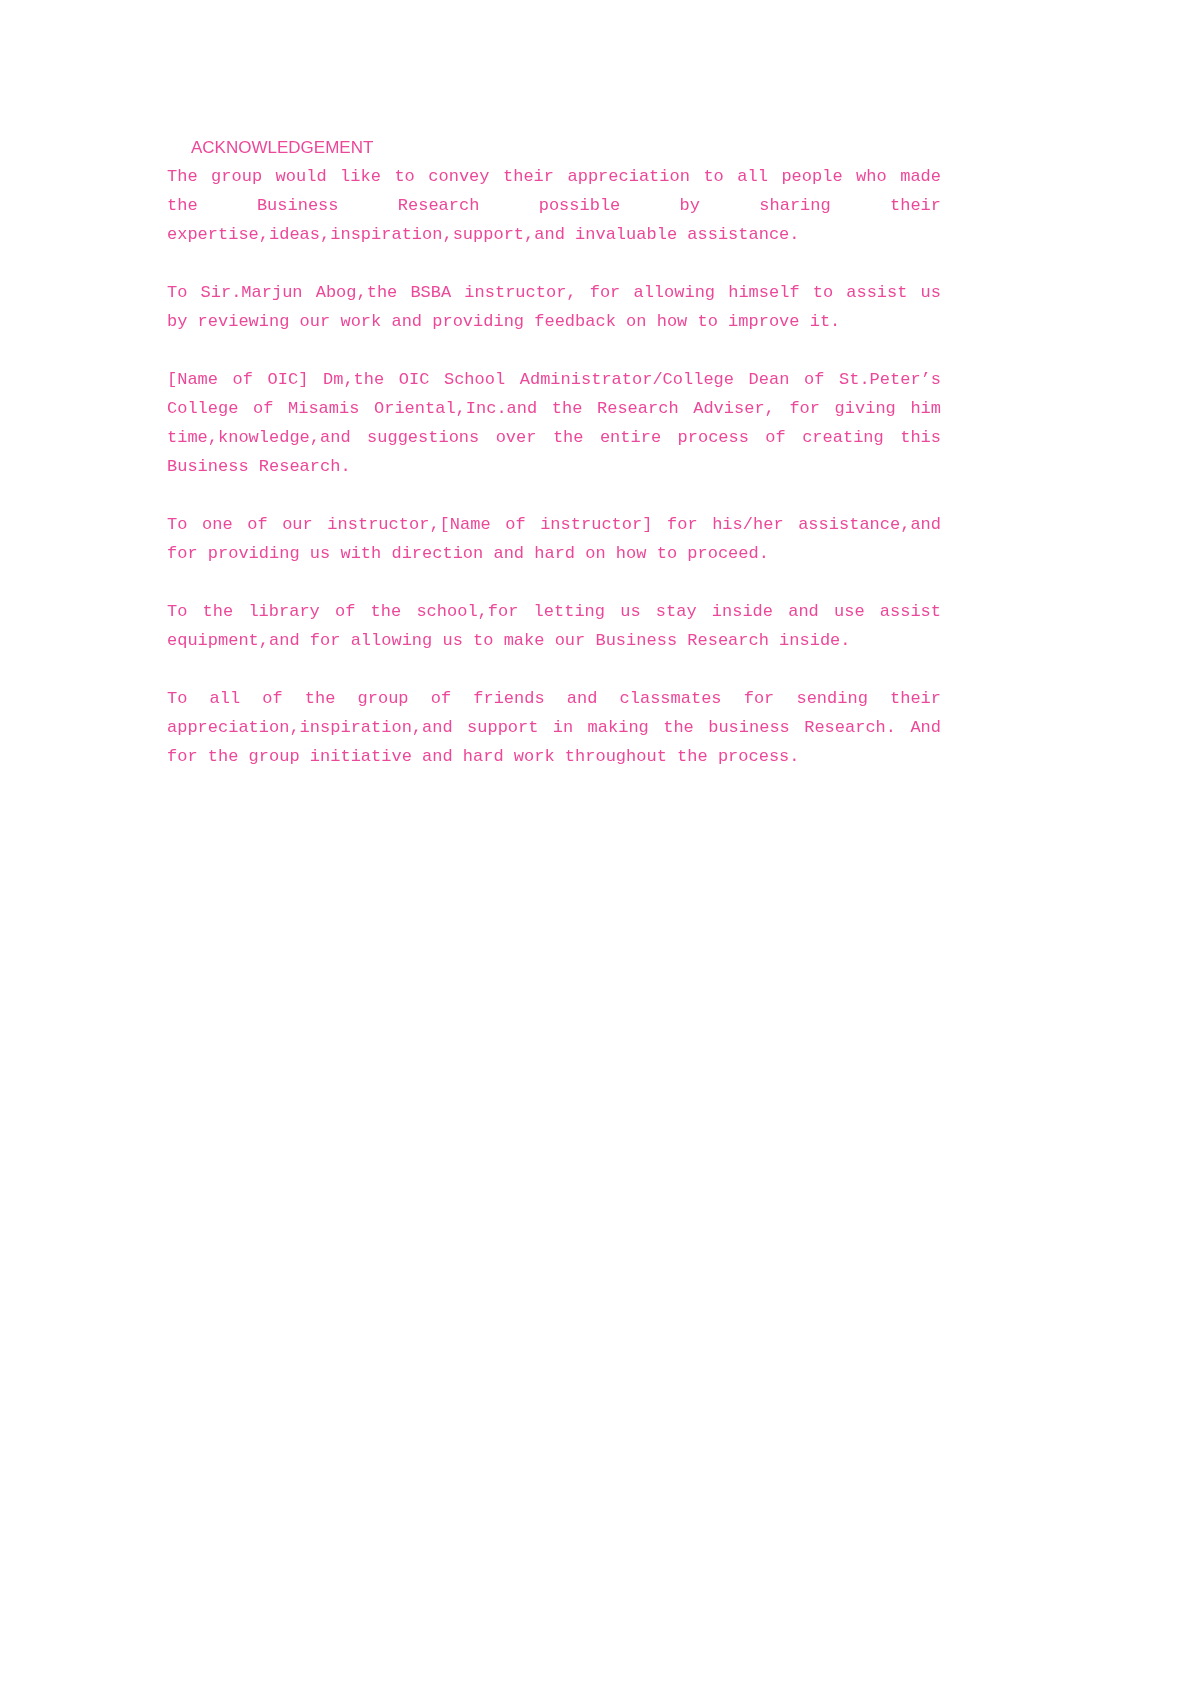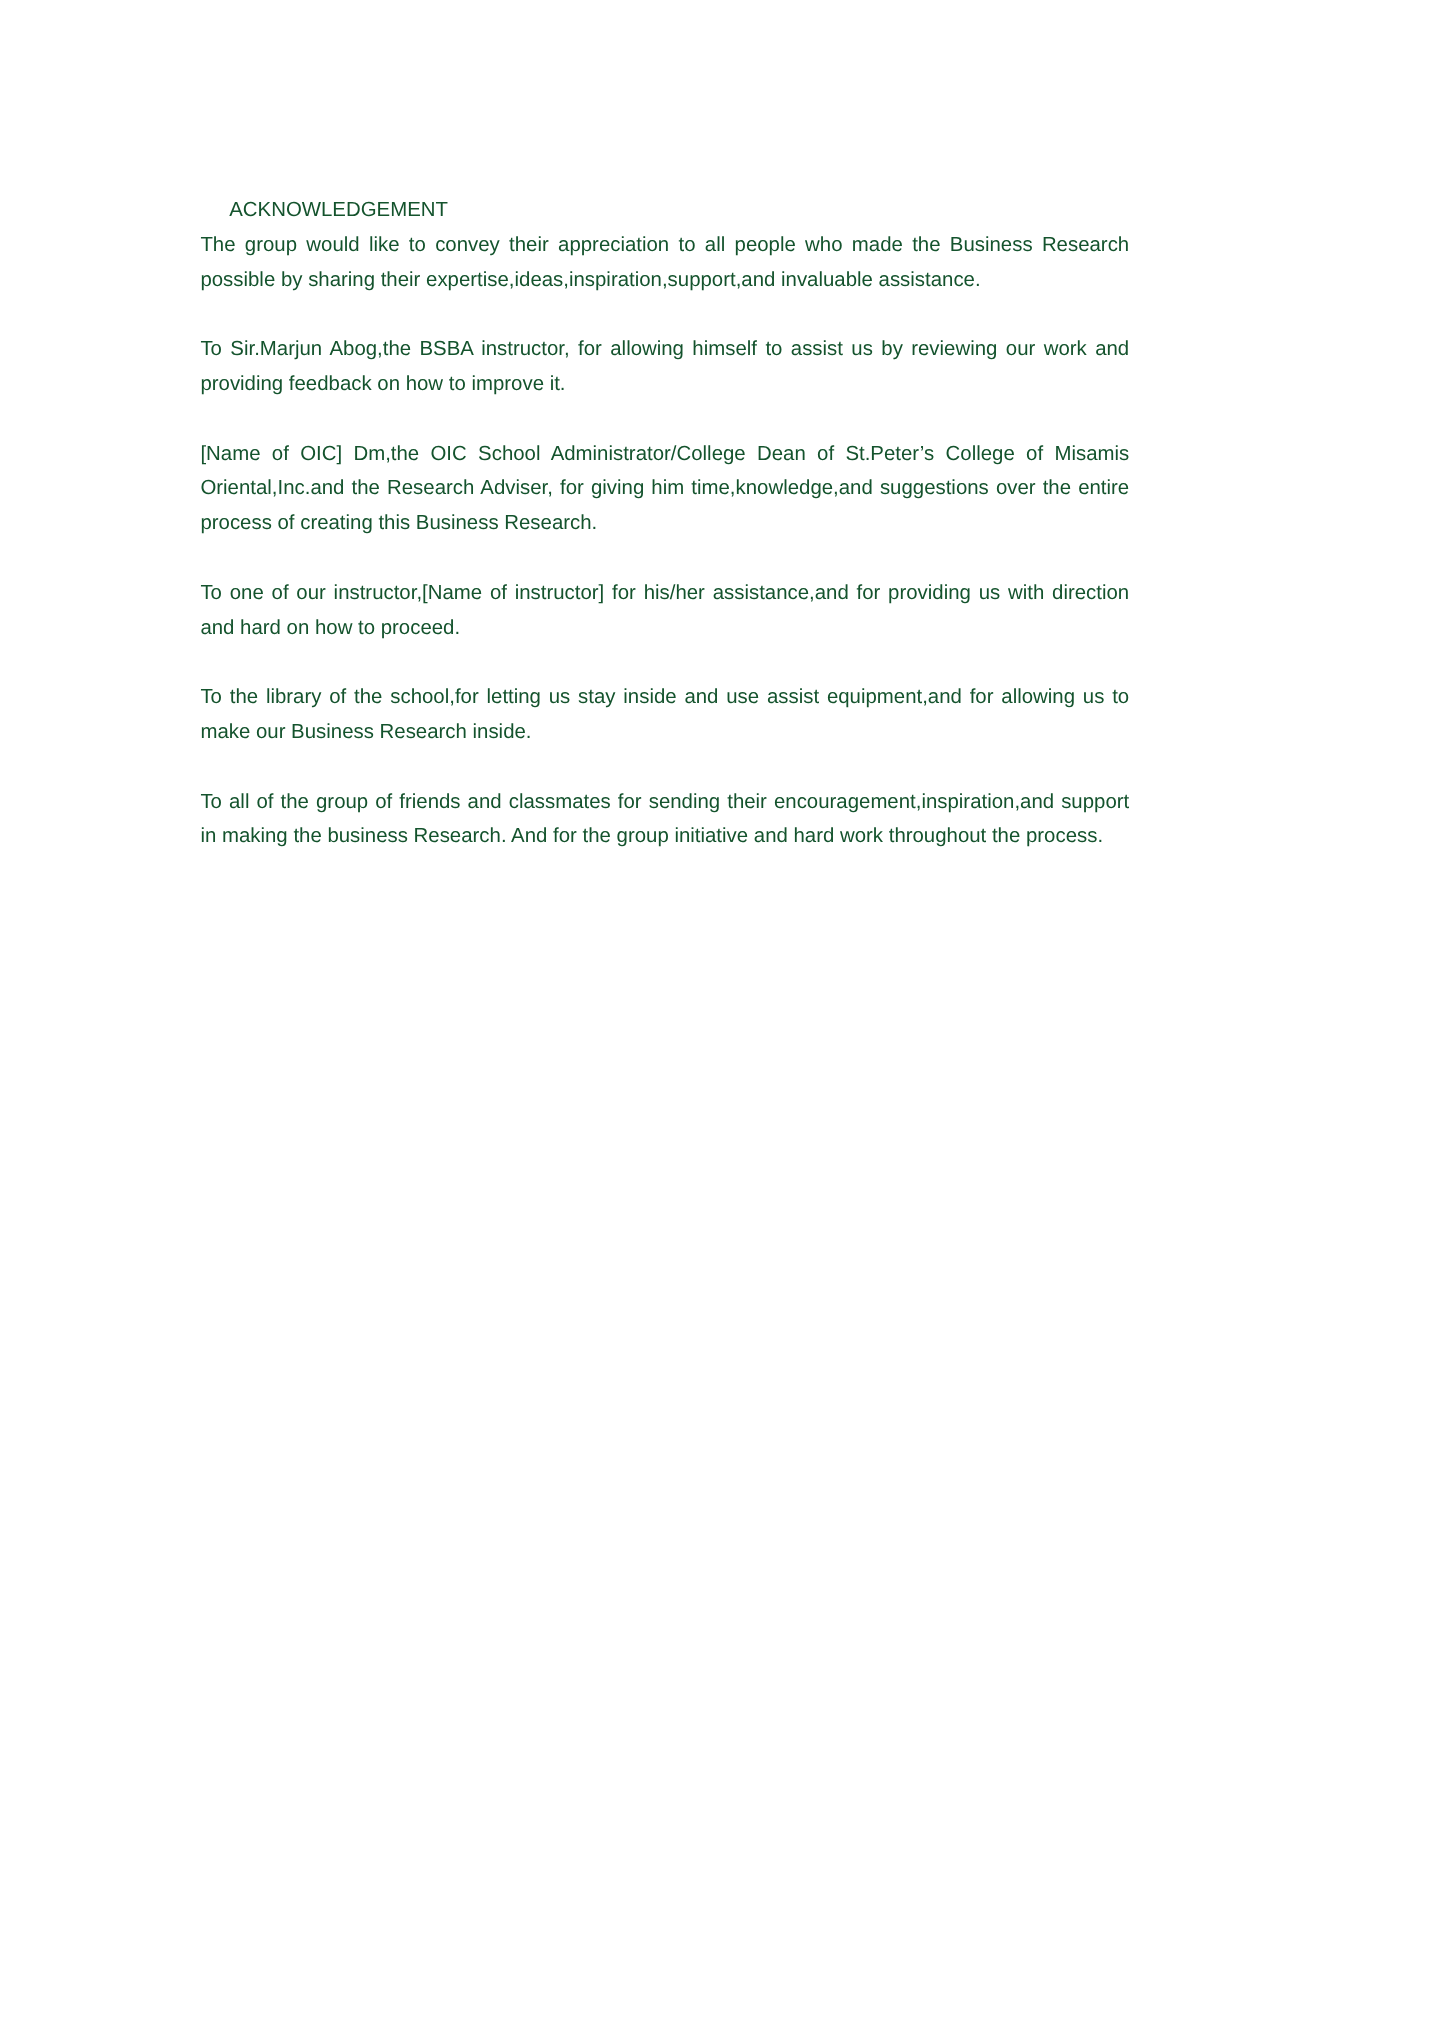--- a/index.html
+++ b/index.html
@@ -1,29 +1,29 @@
 <!DOCTYPE html>
 <html><head>
 <meta charset="utf-8">
 <style>
   html, body { margin: 0; padding: 0; background: #ffffff; }
   body { width: 1200px; height: 1696px; position: relative; overflow: hidden; }
   .page {
-    position: absolute; left: 167px; top: 160px; width: 774px;
+    position: absolute; left: 167px; top: 133px; width: 774px;
     font-family: "Liberation Sans", sans-serif;
-    font-size: 17px; line-height: 29px; color: #14532d;
+    font-size: 17px; line-height: 29px; color: #ec4899;
   }
   .title { padding-left: 24px; margin: 0; font-weight: normal; font-size: 17px; line-height: 29px; }
-  .para { margin: 0 0 29px 0; text-align: justify; }
+  .para { margin: 0 0 29px 0; text-align: justify; font-family: Liberation Mono, monospace; }
   .para.first { margin-bottom: 29px; }
 </style>
 </head>
 <body>
 
 <div class="page">
   <h1 class="title">ACKNOWLEDGEMENT</h1>
   <p class="para first">The group would like to convey their appreciation to all people who made the Business Research possible by sharing their expertise,ideas,inspiration,support,and invaluable assistance.</p>
   <p class="para">To Sir.Marjun Abog,the BSBA instructor, for allowing himself to assist us by reviewing our work and providing feedback on how to improve it.</p>
   <p class="para">[Name of OIC] Dm,the OIC School Administrator/College Dean of St.Peter’s College of Misamis Oriental,Inc.and the Research Adviser, for giving him time,knowledge,and suggestions over the entire process of creating this Business Research.</p>
   <p class="para">To one of our instructor,[Name of instructor] for his/her assistance,and for providing us with direction and hard on how to proceed.</p>
   <p class="para">To the library of the school,for letting us stay inside and use assist equipment,and for allowing us to make our Business Research inside.</p>
-  <p class="para">To all of the group of friends and classmates for sending their encouragement,inspiration,and support in making the business Research. And for the group initiative and hard work throughout the process.</p>
+  <p class="para">To all of the group of friends and classmates for sending their appreciation,inspiration,and support in making the business Research. And for the group initiative and hard work throughout the process.</p>
 </div>
 
 </body></html>

